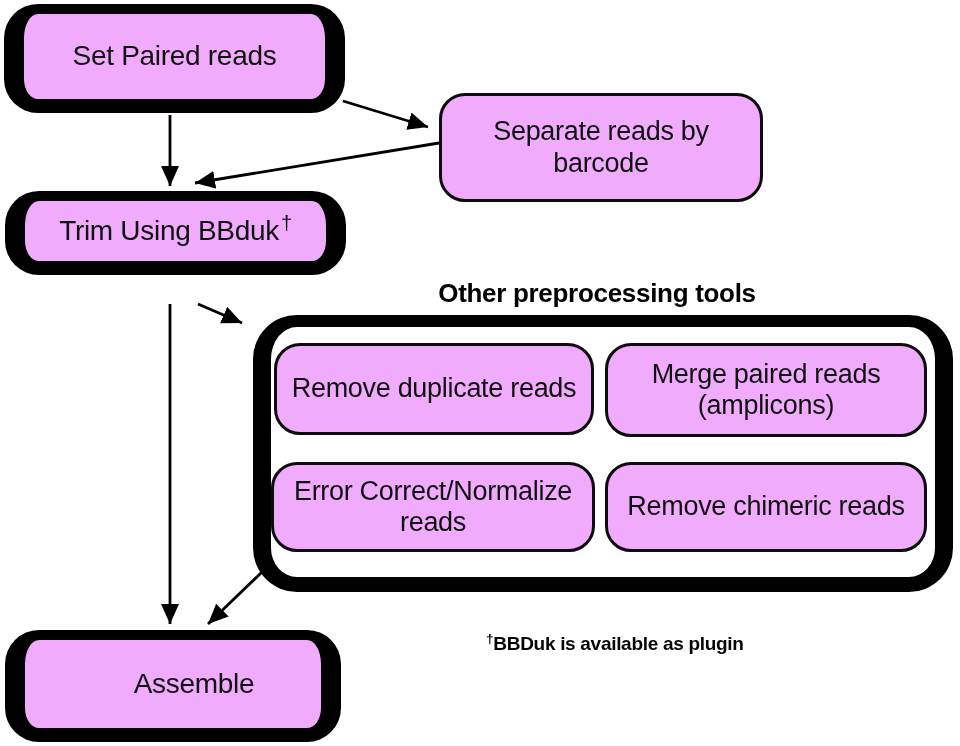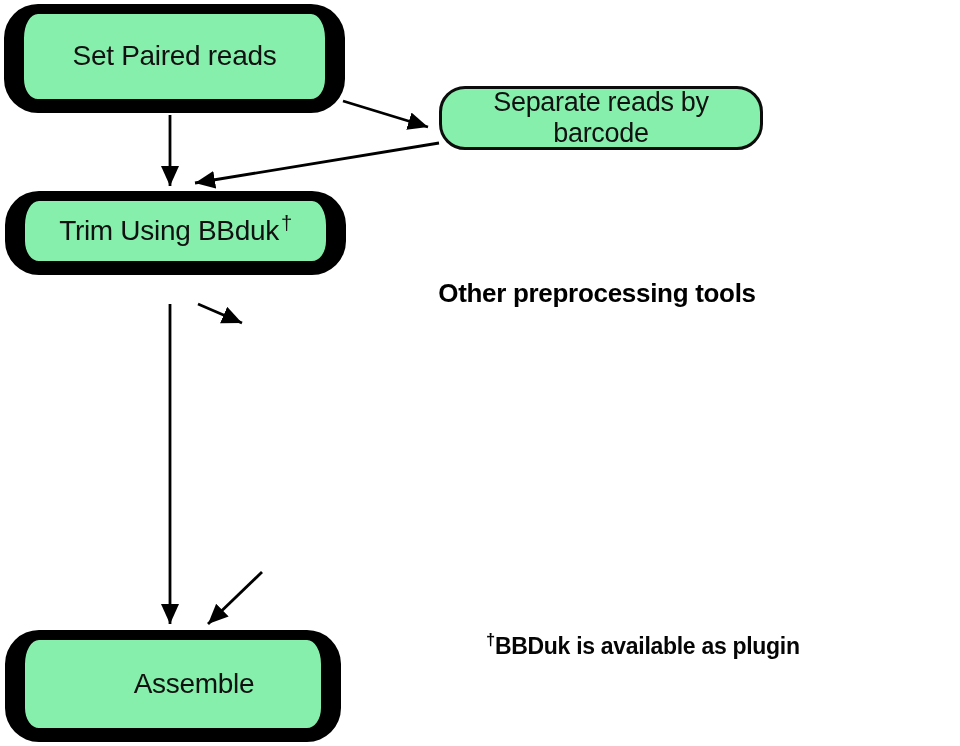--- a/index.html
+++ b/index.html
@@ -12,21 +12,21 @@
     position: relative;
     width: 960px;
     height: 746px;
     background: #ffffff;
     overflow: hidden;
     color: #111111;
   }
   .node {
     position: absolute;
     box-sizing: border-box;
-    background: #86efac;
+    background: #f0abfc;
     display: flex;
     align-items: center;
     justify-content: center;
     text-align: center;
     letter-spacing: -0.3px;
   }
   .node .lbl { white-space: pre-line; line-height: 1.15; }
   
   .thick {
     border-style: solid;
@@ -35,21 +35,21 @@
     border-radius: 34px;
     font-size: 28px;
   }
   
   .thin {
     border: 3px solid #0c0c0c;
     border-radius: 26px;
     font-size: 27px;
   }
   .node-set      { left: 4px;   top: 4px;   width: 341px; height: 109px; }
-  .node-separate { left: 439px; top: 86px;  width: 324px; height: 64px;  }
+  .node-separate { left: 439px; top: 93px;  width: 324px; height: 109px;  }
   .node-trim     { left: 5px;   top: 191px; width: 341px; height: 84px; }
   .node-assemble { left: 5px;   top: 630px; width: 336px; height: 112px; padding-left: 42px; }
 
   .group {
     position: absolute;
     box-sizing: border-box;
     left: 253px; top: 315px; width: 700px; height: 277px;
     background: #ffffff;
     border-style: solid;
     border-color: #000000;
@@ -70,21 +70,21 @@
     left: 247px; top: 278px; width: 700px;
     text-align: center;
     font-size: 26px;
     font-weight: bold;
     letter-spacing: -0.3px;
     color: #000000;
   }
   .footnote {
     position: absolute;
     left: 486px; top: 633px;
-    font-size: 23px;
+    font-size: 19px;
     font-weight: bold;
     letter-spacing: -0.3px;
     color: #050505;
   }
   .footnote sup, .node sup {
     font-size: 0.72em;
     vertical-align: super;
     line-height: 0;
   }
   .node sup { margin-left: 2px; }
@@ -108,20 +108,36 @@
     <span class="lbl">Separate reads by
 barcode</span>
   </div>
 
   <div class="node thick node-trim">
     <span class="lbl"><span>Trim Using BBduk</span><sup>†</sup></span>
   </div>
 
   <div class="group-title">Other preprocessing tools</div>
 
+  <div class="group thick-group">
+    <div class="node thin tool tool-1">
+      <span class="lbl">Remove duplicate reads</span>
+    </div>
+    <div class="node thin tool tool-2">
+      <span class="lbl">Merge paired reads
+(amplicons)</span>
+    </div>
+    <div class="node thin tool tool-3">
+      <span class="lbl">Error Correct/Normalize
+reads</span>
+    </div>
+    <div class="node thin tool tool-4">
+      <span class="lbl">Remove chimeric reads</span>
+    </div>
+  </div>
 
   <div class="node thick node-assemble">
     <span class="lbl">Assemble</span>
   </div>
 
   <div class="footnote"><sup>†</sup><span>BBDuk is available as plugin</span></div>
 
   <svg class="edges" viewBox="0 0 960 746">
     <defs>
       <marker id="ah" markerUnits="userSpaceOnUse" markerWidth="24" markerHeight="20" refX="20" refY="9" orient="auto">

